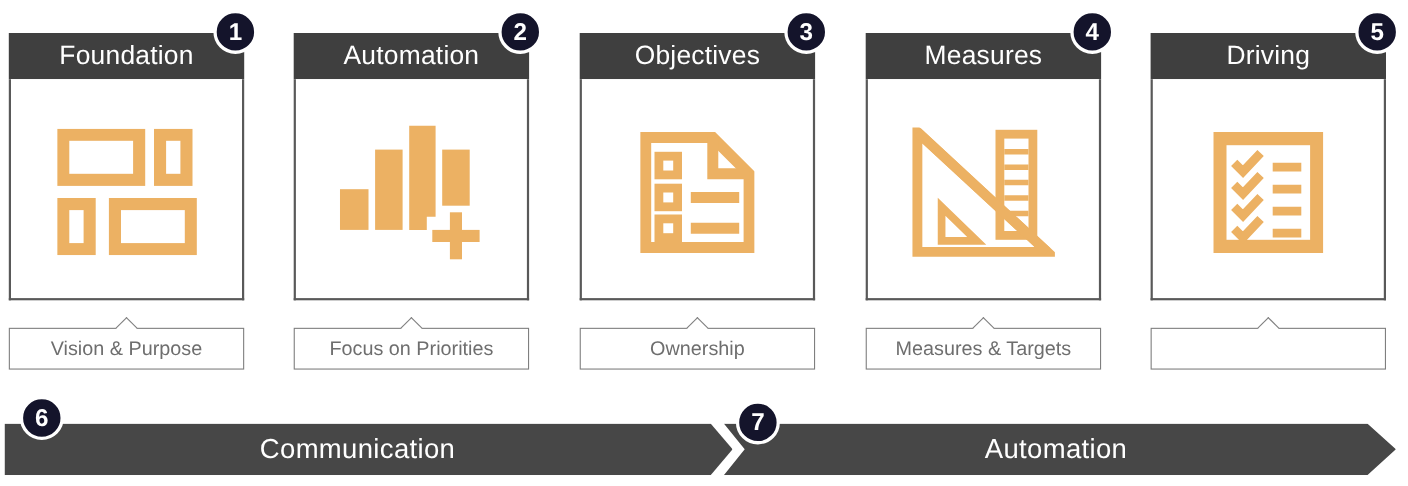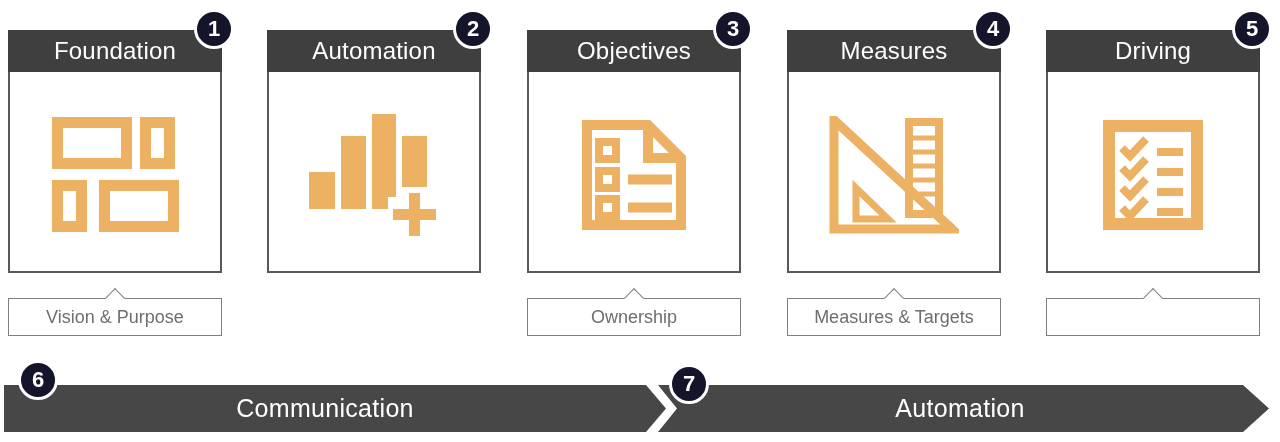--- a/index.html
+++ b/index.html
@@ -119,20 +119,24 @@
           <g class="icon-fill">
             <rect x="0" y="58" width="26" height="37"></rect>
             <rect x="32" y="22" width="25" height="73"></rect>
             <path d="M63,0 h24 v83 h-8 v12 h-16 z"></path>
             <rect x="93" y="22" width="25" height="51"></rect>
             <rect x="84" y="95" width="43" height="11"></rect>
             <rect x="100" y="79" width="11" height="43"></rect>
           </g>
         </svg>
       </div>
+    </div>
+    <div class="caption">
+      <span class="notch"></span>
+      <span class="caption-text">Focus on Priorities</span>
     </div>
   </div>
 
   <div class="stage s3">
     <div class="badge">3</div>
     <div class="card">
       <div class="card-header">
         <span class="card-title">Objectives</span>
       </div>
       <div class="card-body">

